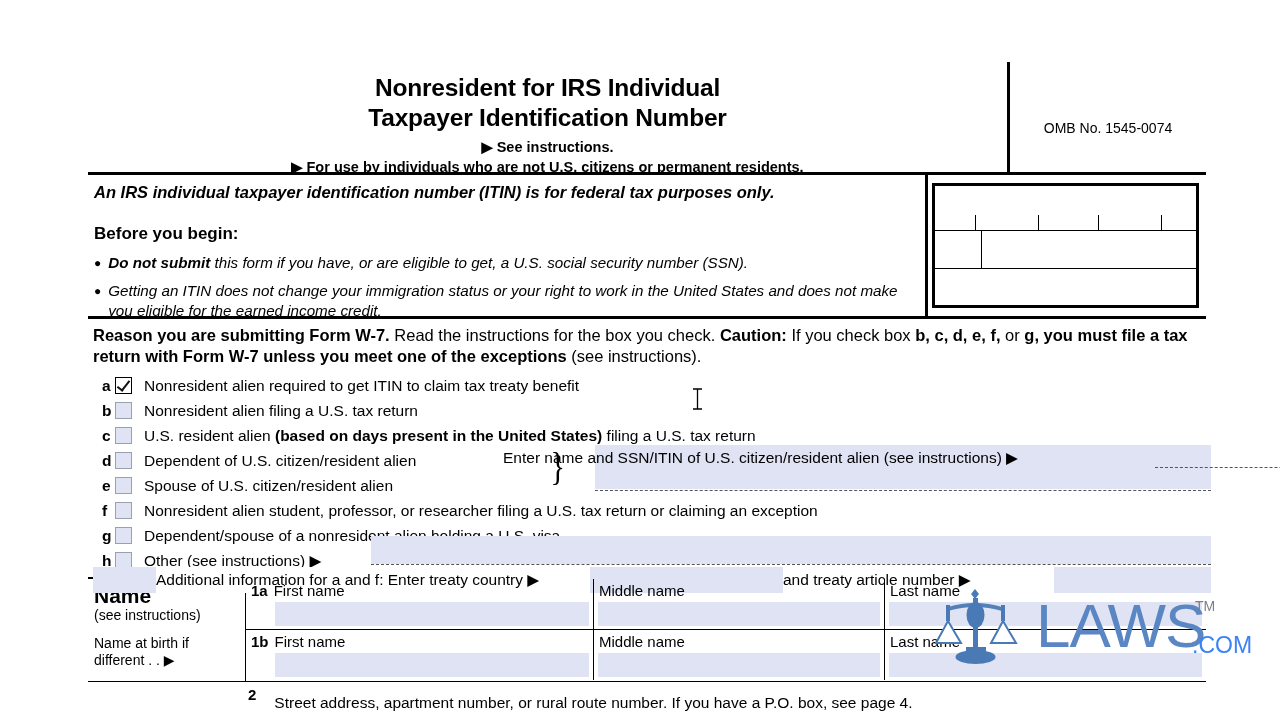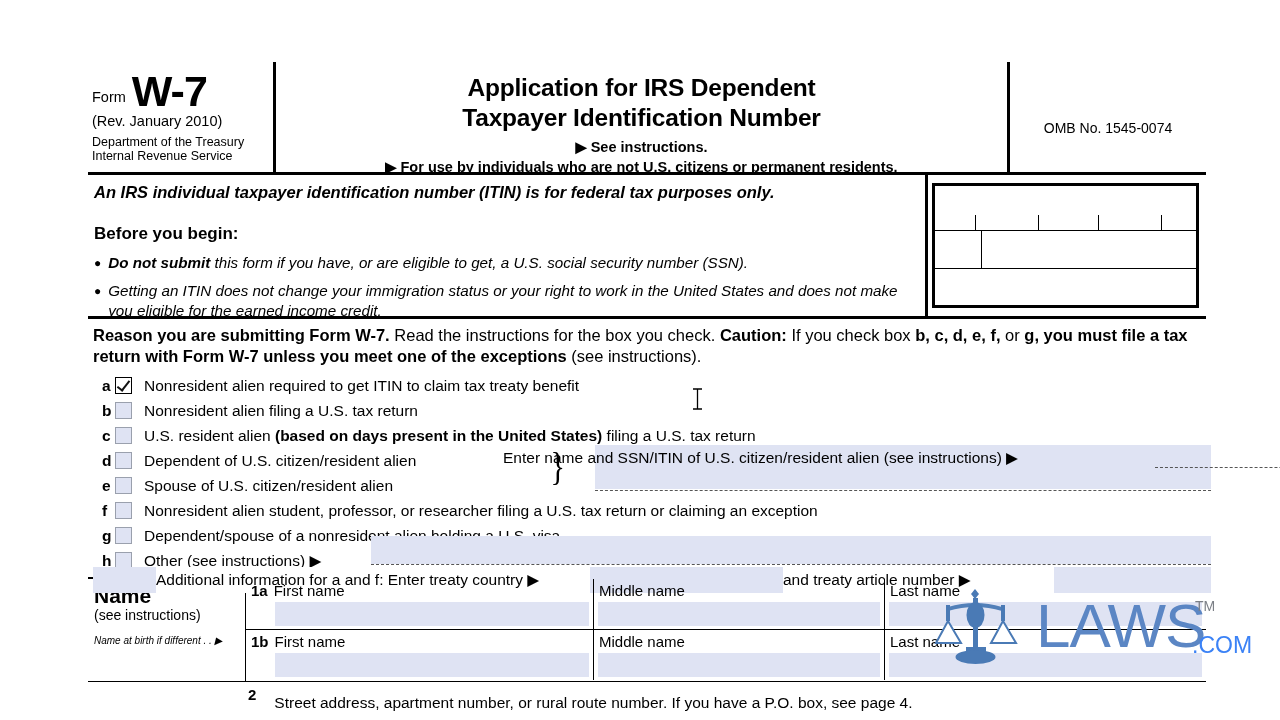--- a/index.html
+++ b/index.html
@@ -329,24 +329,23 @@
   .name-ttl {
     font-size: 21px;
     font-weight: bold;
     line-height: 1.05;
   }
   .name-sub {
     font-size: 14px;
     line-height: 1.2;
   }
   .name-birth {
-    font-size: 10px;
+    font-size: 14px;
     line-height: 1.2;
     margin-top: 11px;
-    font-style: italic;
   }
   .name-right { flex: 1; }
   .nrow {
     height: 50px;
     display: flex;
     box-sizing: border-box;
   }
   .nrow.first { border-bottom: 1.5px solid #000; height: 51px; }
   .ncell {
     box-sizing: border-box;
@@ -430,34 +429,23 @@
     color: #3b82f6;
     letter-spacing: 0px;
   }
 </style>
 </head>
 <body>
 
 <div id="form-root">
 
   <div class="hdr">
-    <div class="hdr-left">
-      <div class="formline">
-        <span class="formword">Form</span>
-        <span class="w7">W-7</span>
-      </div>
-      <div class="rev">(Rev. January 2010)</div>
-      <div class="dept">
-        <div>Department of the Treasury</div>
-        <div>Internal Revenue Service</div>
-      </div>
-    </div>
 
     <div class="hdr-mid">
-      <div class="title1">Application for IRS Dependent</div>
+      <div class="title1">Nonresident for IRS Individual</div>
       <div class="title1">Taxpayer Identification Number</div>
       <div class="subt">▶ See instructions.</div>
       <div class="subt2">▶ For use by individuals who are not U.S. citizens or permanent residents.</div>
     </div>
 
     <div class="hdr-right">
       <div class="omb">OMB No. 1545-0074</div>
     </div>
   </div>
 

